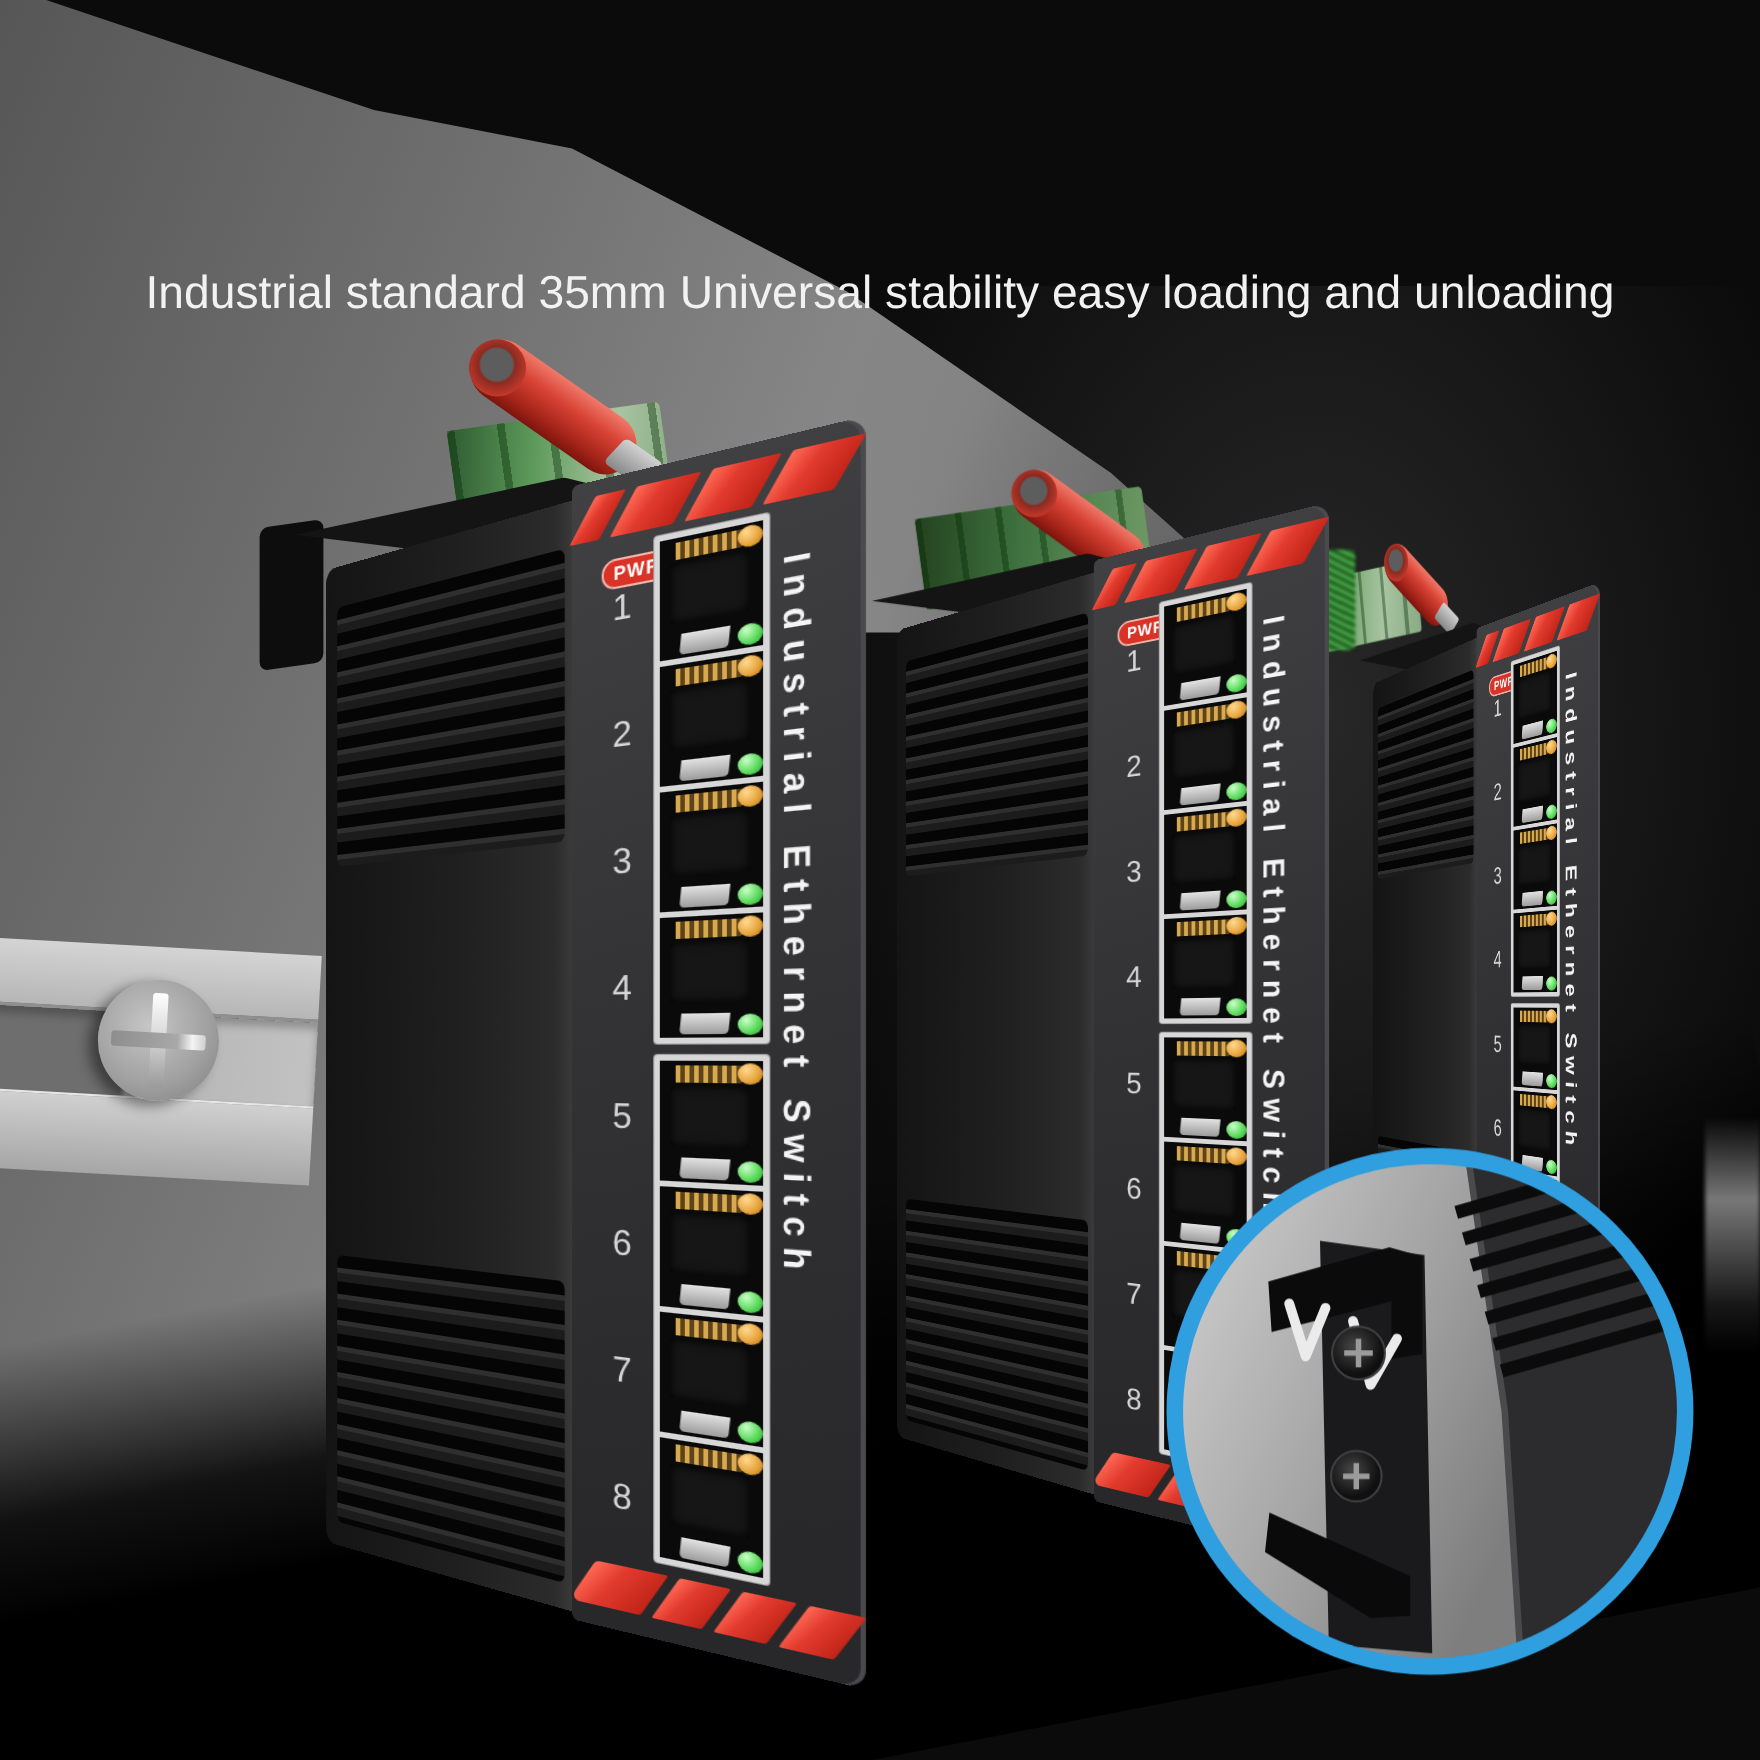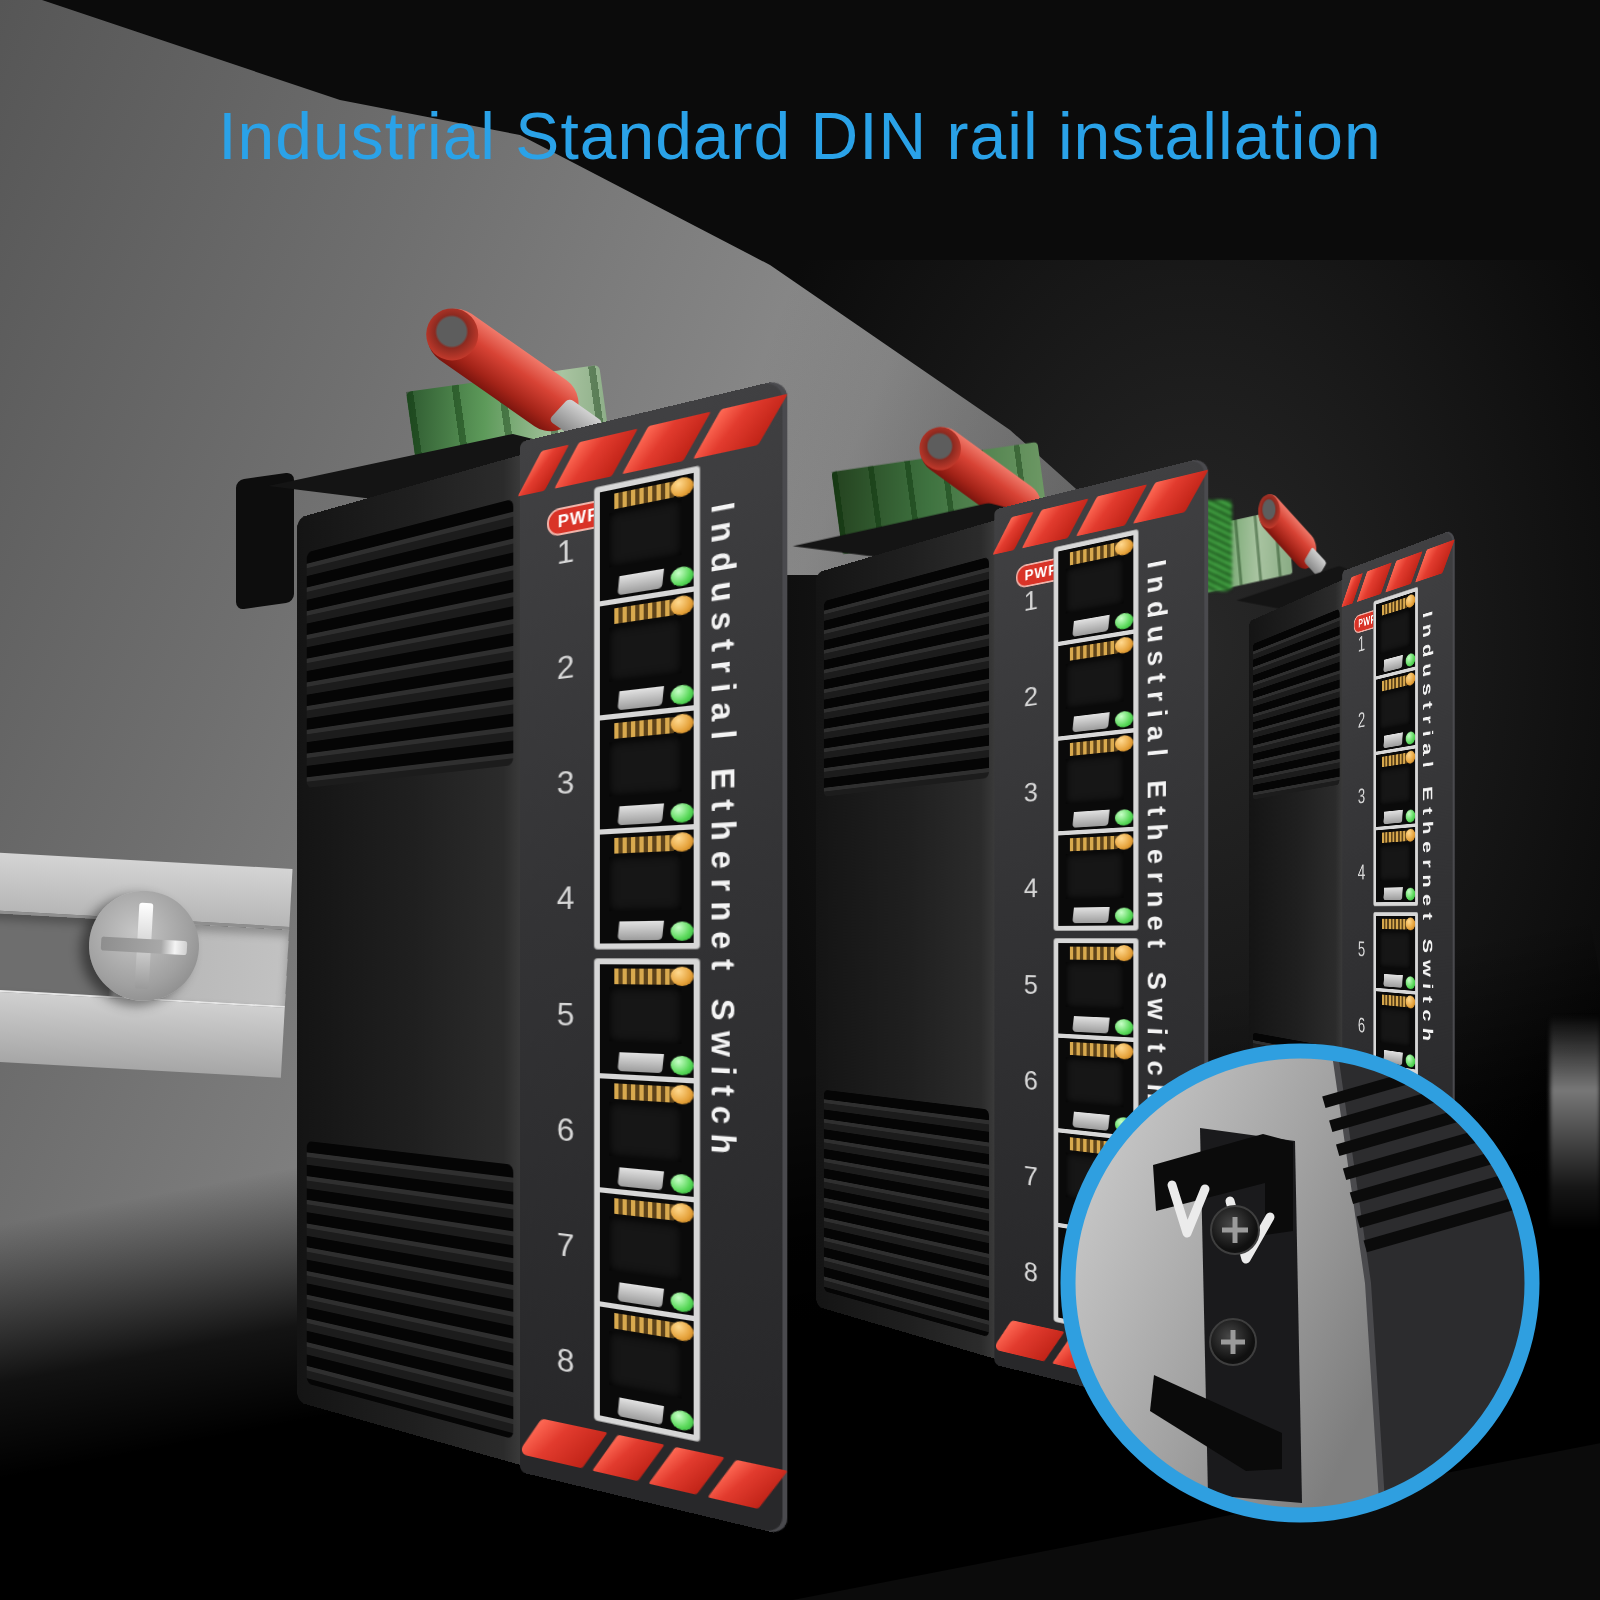--- a/index.html
+++ b/index.html
@@ -514,15 +514,15 @@
       <path d="M180,168 L196,226 L220,184" fill="none" stroke="#ebebeb" stroke-width="9" stroke-linecap="round" stroke-linejoin="round"></path>
       <circle cx="185" cy="197" r="24" fill="url(#screwGrad)" stroke="#3e3e3e" stroke-width="2"></circle>
       <path d="M172,197 H198 M185,184 V210" stroke="#9b9b9b" stroke-width="5"></path>
       <circle cx="183" cy="309" r="23" fill="url(#screwGrad)" stroke="#3e3e3e" stroke-width="2"></circle>
       <path d="M171,309 H195 M183,297 V321" stroke="#9b9b9b" stroke-width="5"></path>
       <polygon points="104,342 232,400 232,436 196,438 100,378" fill="#0a0a0a"></polygon>
     </g>
     <circle cx="250" cy="250" r="232" fill="none" stroke="#2f9fe0" stroke-width="15"></circle>
   </svg>
 
-  <h1 class="title">Industrial Standard DIN rail installation</h1>
+  <p class="subtitle">Industrial standard 35mm Universal stability easy loading and unloading</p>
 
 </div>
 
 </body></html>

